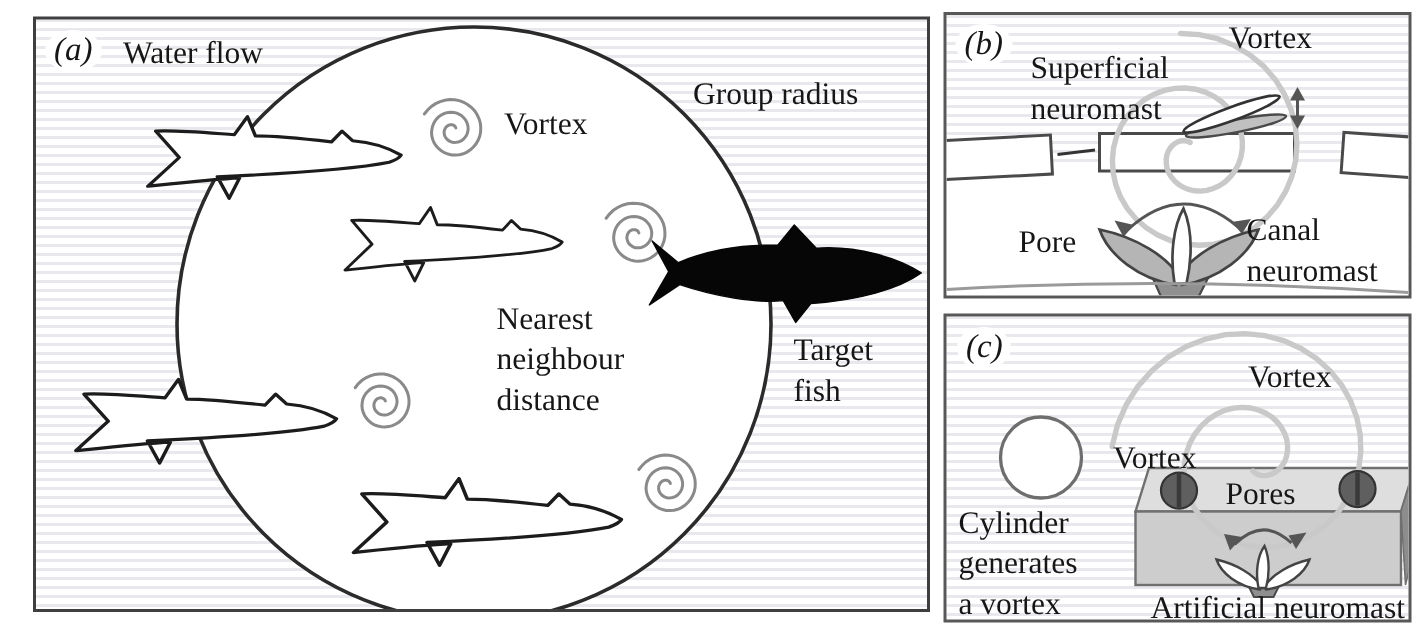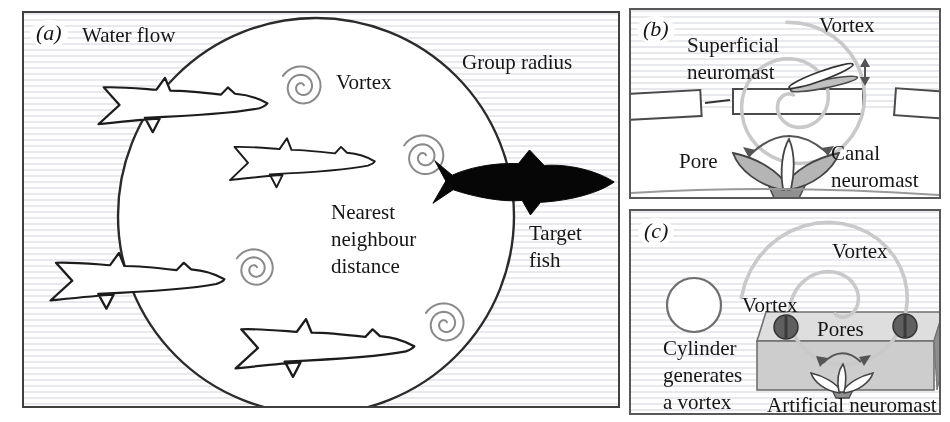--- a/index.html
+++ b/index.html
@@ -138,21 +138,21 @@
       <path d="M200,177 Q211,185 223,177 L218,187 L205,187 Z" fill="#8f8f8f" stroke="#4a4a4a" stroke-width="1.3"></path>
       <path d="M209,182 C194,180 183,171 180,162 C193,165 205,172 210,180 Z" fill="#ffffff" stroke="#444" stroke-width="1.6"></path>
       <path d="M213,182 C228,180 239,171 242,162 C229,165 217,172 212,180 Z" fill="#ffffff" stroke="#444" stroke-width="1.6"></path>
       <path d="M208,181 C206,171 207,160 212,153 C216,162 215,174 213,181 Z" fill="#ffffff" stroke="#444" stroke-width="1.6"></path>
     </svg>
 
     <span class="letter" style="left:7px;top:7px;">(c)</span>
     <div class="label" style="left:201px;top:27px;">Vortex</div>
     <div class="label" style="left:111px;top:81px;">Vortex</div>
     <div class="label" style="left:186px;top:105px;text-align:right;">Pores</div>
-    <div class="label" style="left:8px;top:124px;margin-left:24px;">
+    <div class="label" style="left:8px;top:124px;">
       <div>Cylinder</div>
       <div>generates</div>
       <div>a vortex</div>
     </div>
     <div class="label" style="left:136px;top:181px;">Artificial neuromast</div>
   </div>
 
 </div>
 
 </body></html>

